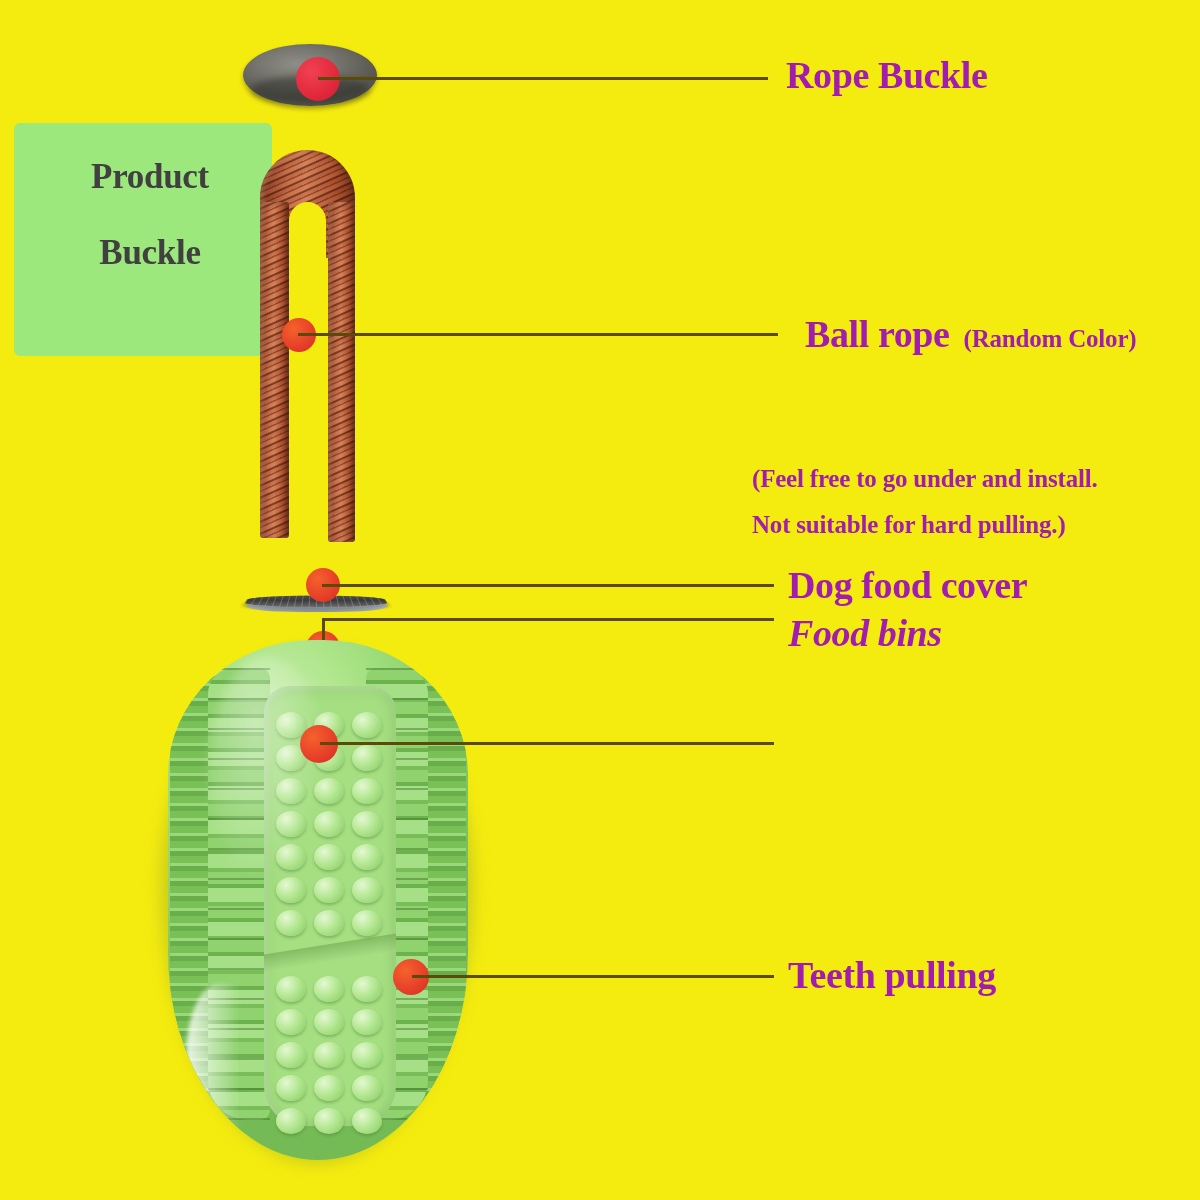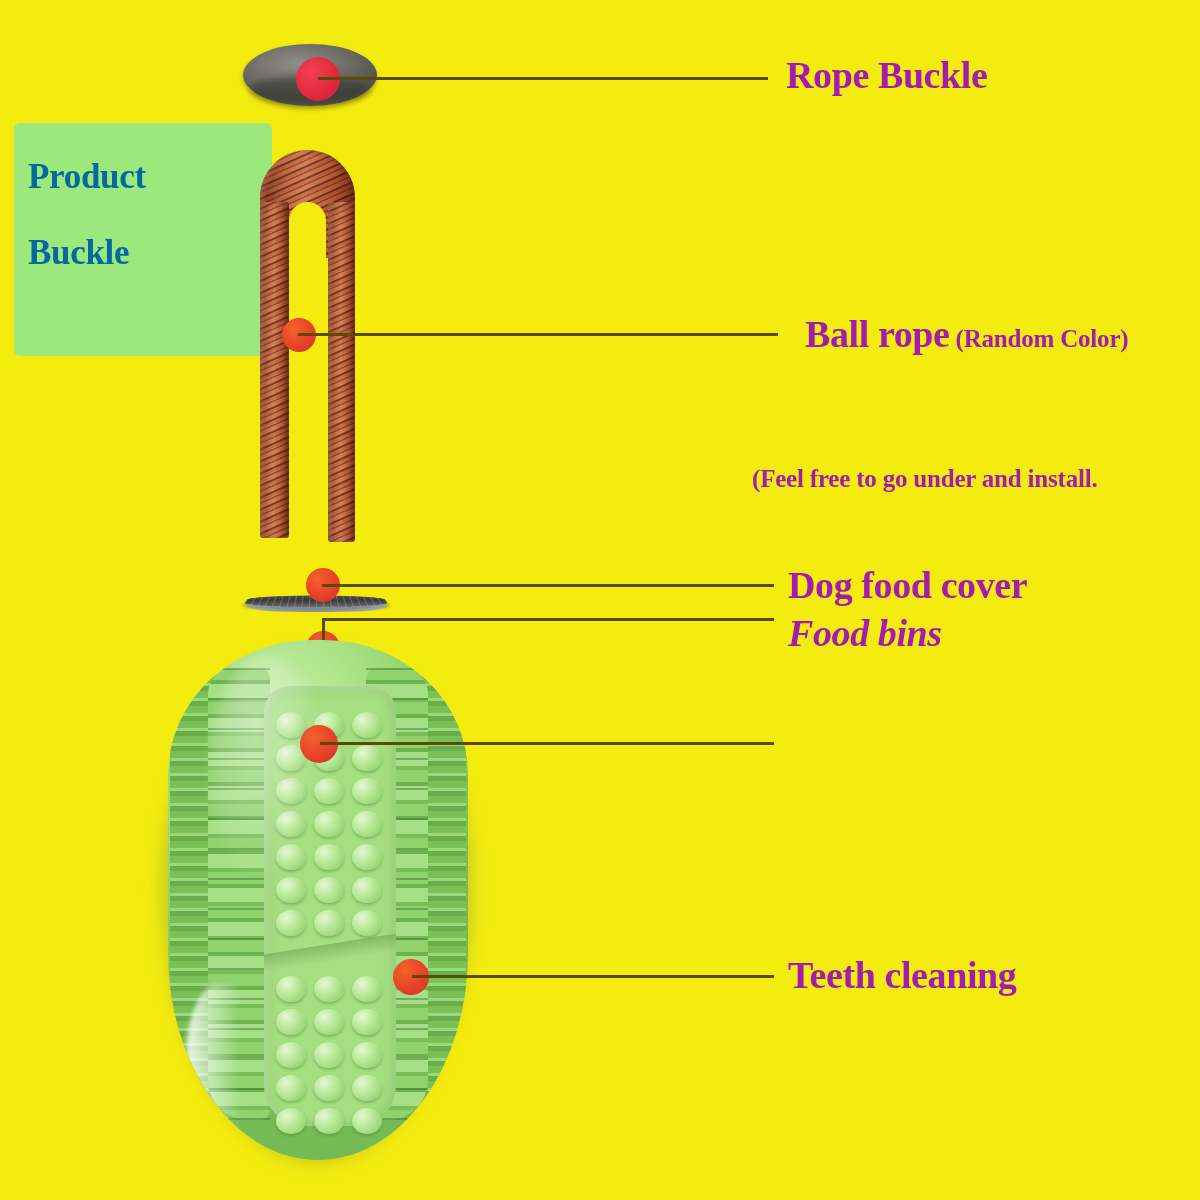--- a/index.html
+++ b/index.html
@@ -19,24 +19,25 @@
     position: absolute;
     left: 14px; top: 123px;
     width: 258px; height: 233px;
     background: #9CE87C;
     border-radius: 6px;
     padding: 16px 0 0 14px;
   }
   #title-card .tline {
     font-size: 35px;
     font-weight: 700;
-    color: #0369a1;
+    color: #404040;
     line-height: 76px;
     letter-spacing: -0.3px;
     white-space: nowrap;
+    text-align: center;
   }
 
   
   .label {
     position: absolute;
     color: #a21caf;
     font-weight: 700;
     white-space: nowrap;
     line-height: 1.13;
   }
@@ -294,25 +295,26 @@
   <div class="label big" style="left:786px; top:54px;">Rope Buckle</div>
 
   <div id="rope">
     <div class="rope-seg" id="rope-bend"></div>
     <div class="rope-seg" id="rope-left"></div>
     <div class="rope-seg" id="rope-right"></div>
   </div>
   <div class="dot" style="left:282px; top:318px; width:34px; height:34px;"></div>
   <div class="leader-h" style="left:298px; top:333px; width:480px;"></div>
   <div class="label big" style="left:805px; top:313px;">
-    <span>Ball rope</span><span class="sub" style="margin-left:6px;">(Random Color)</span>
+    <span>Ball rope</span><span class="sub" style="margin-left:14px;">(Random Color)</span>
   </div>
 
   <div class="label note" style="left:752px; top:456px;">
     <div>(Feel free to go under and install.</div>
+    <div>Not suitable for hard pulling.)</div>
   </div>
 
   <div id="food-cover-rim"></div>
   <div id="food-cover">
     <div id="food-cover-grid"></div>
   </div>
   <div class="dot" style="left:306px; top:568px; width:34px; height:34px;"></div>
   <div class="leader-h" style="left:322px; top:584px; width:452px;"></div>
   <div class="label big" style="left:788px; top:564px;">Dog food cover</div>
 
@@ -384,15 +386,15 @@
     </div>
   </div>
 
   <div class="dot" style="left:300px; top:725px; width:38px; height:38px;"></div>
   <div class="leader-h" style="left:320px; top:742px; width:454px;"></div>
   <div class="label big" style="left:788px; top:722px;">
   </div>
 
   <div class="dot" style="left:393px; top:959px; width:36px; height:36px;"></div>
   <div class="leader-h" style="left:412px; top:975px; width:362px;"></div>
-  <div class="label big" style="left:788px; top:954px;">Teeth cleaning</div>
+  <div class="label big" style="left:788px; top:954px;">Teeth pulling</div>
 
 </div>
 
 </body></html>

